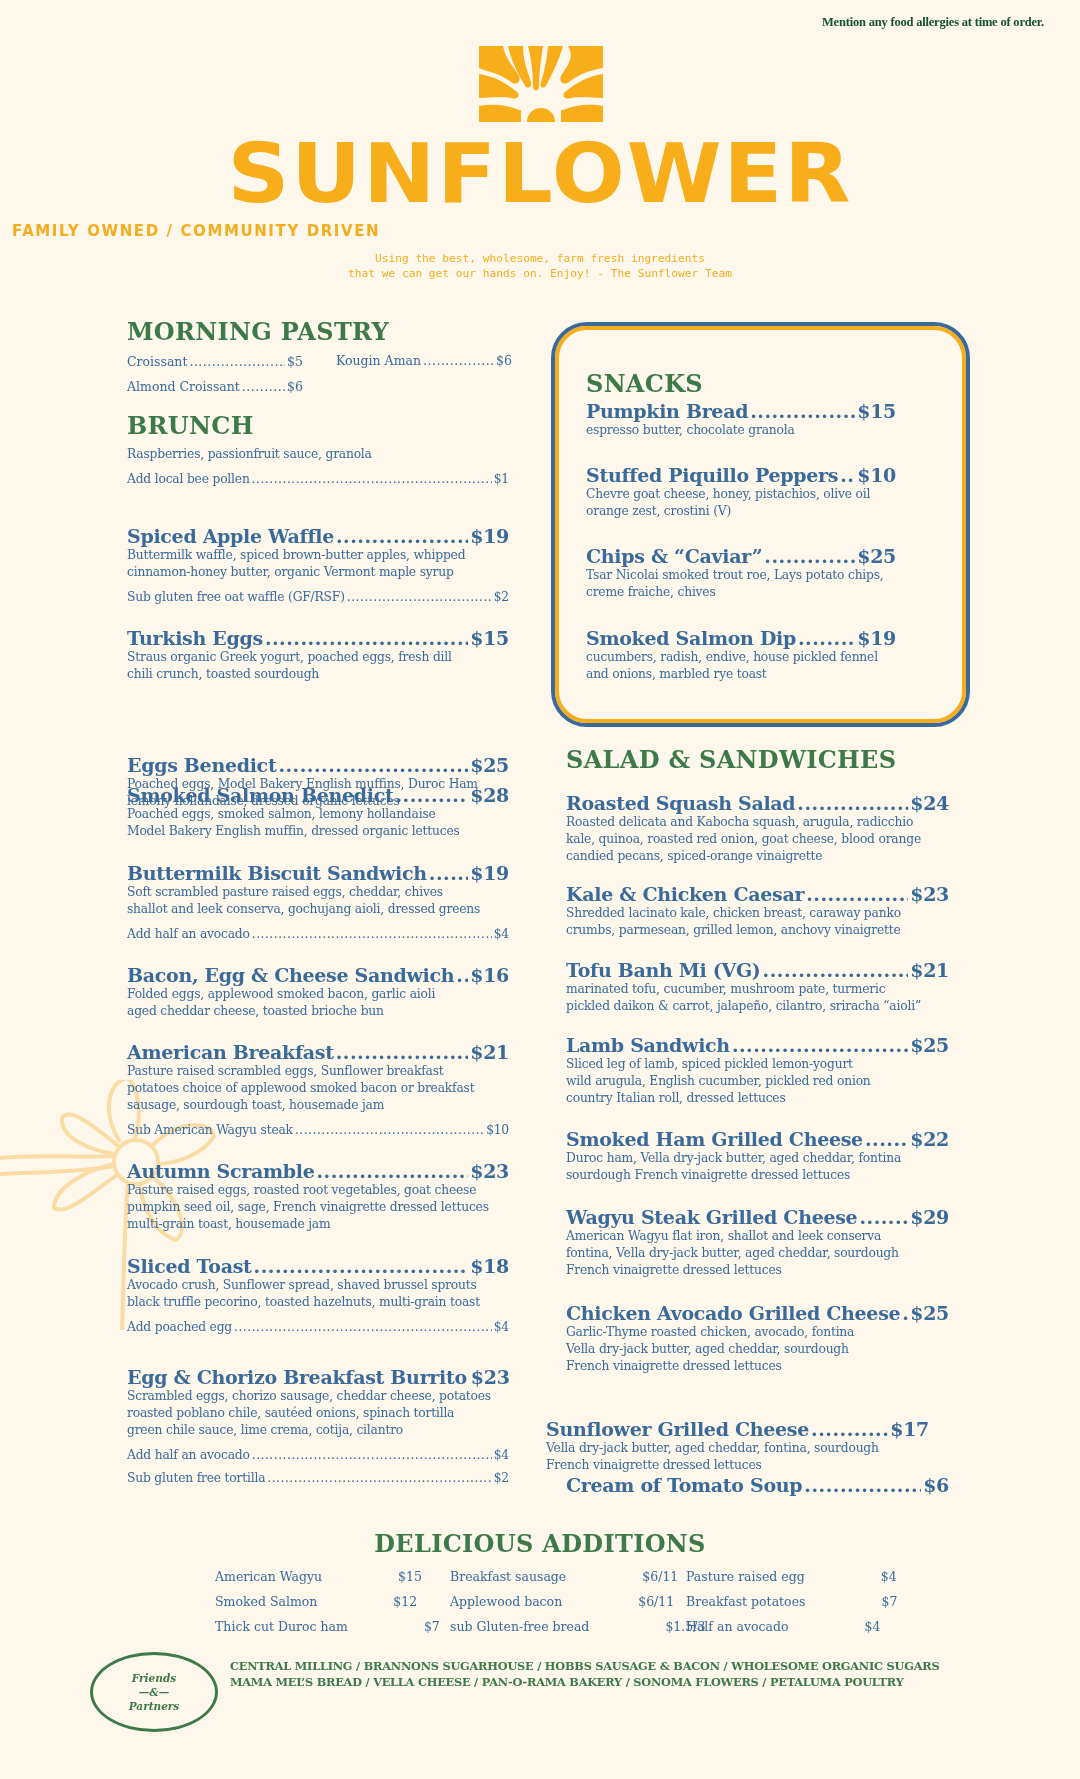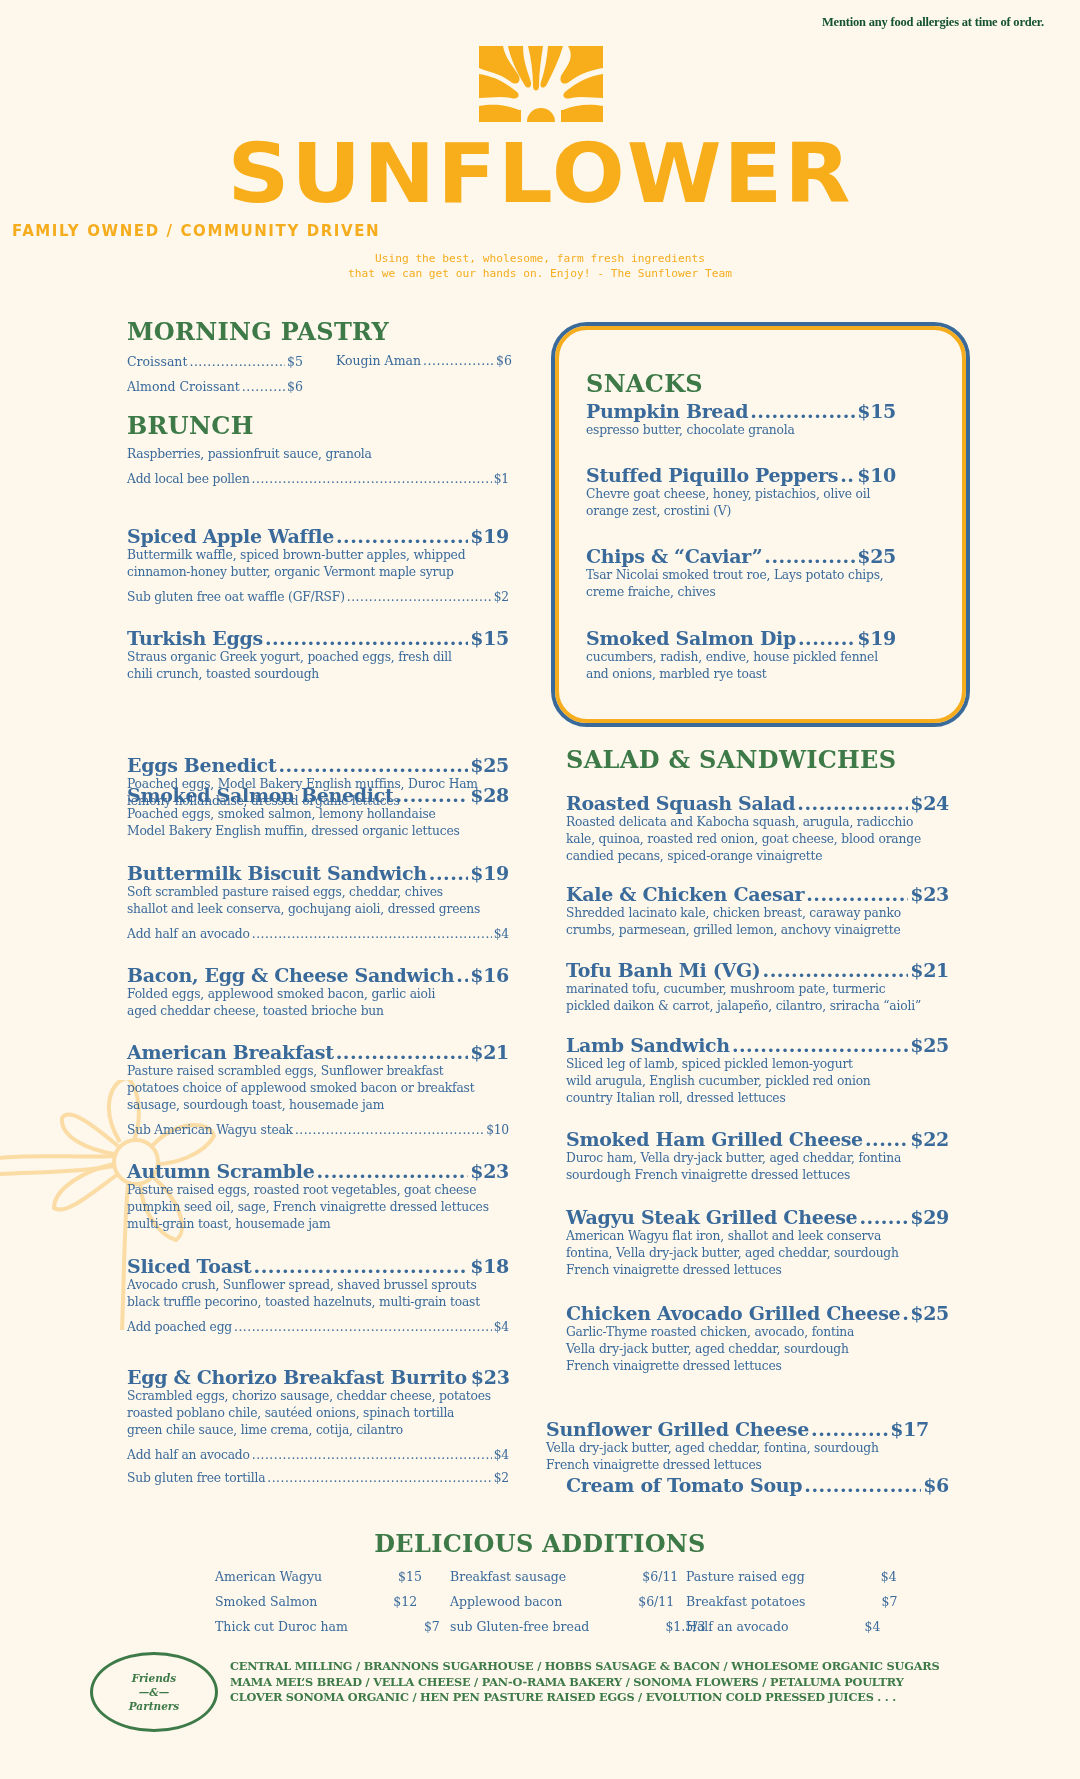--- a/index.html
+++ b/index.html
@@ -444,14 +444,13 @@
   </div>
 
 <div class="abs partners-oval">
   <span>Friends</span>
   <span>—&amp;—</span>
   <span>Partners</span>
 </div>
 <div class="abs partners-text">
   <div>CENTRAL MILLING / BRANNONS SUGARHOUSE / HOBBS SAUSAGE &amp; BACON  / WHOLESOME ORGANIC SUGARS</div>
   <div>MAMA  MEL’S  BREAD  /  VELLA  CHEESE  /  PAN-O-RAMA  BAKERY  /  SONOMA  FLOWERS  /  PETALUMA  POULTRY</div>
-  <div>CLOVER SONOMA ORGANIC / HEN PEN PASTURE RAISED EGGS / EVOLUTION COLD PRESSED JUICES . . .</div>
 </div>
 
 </body></html>

